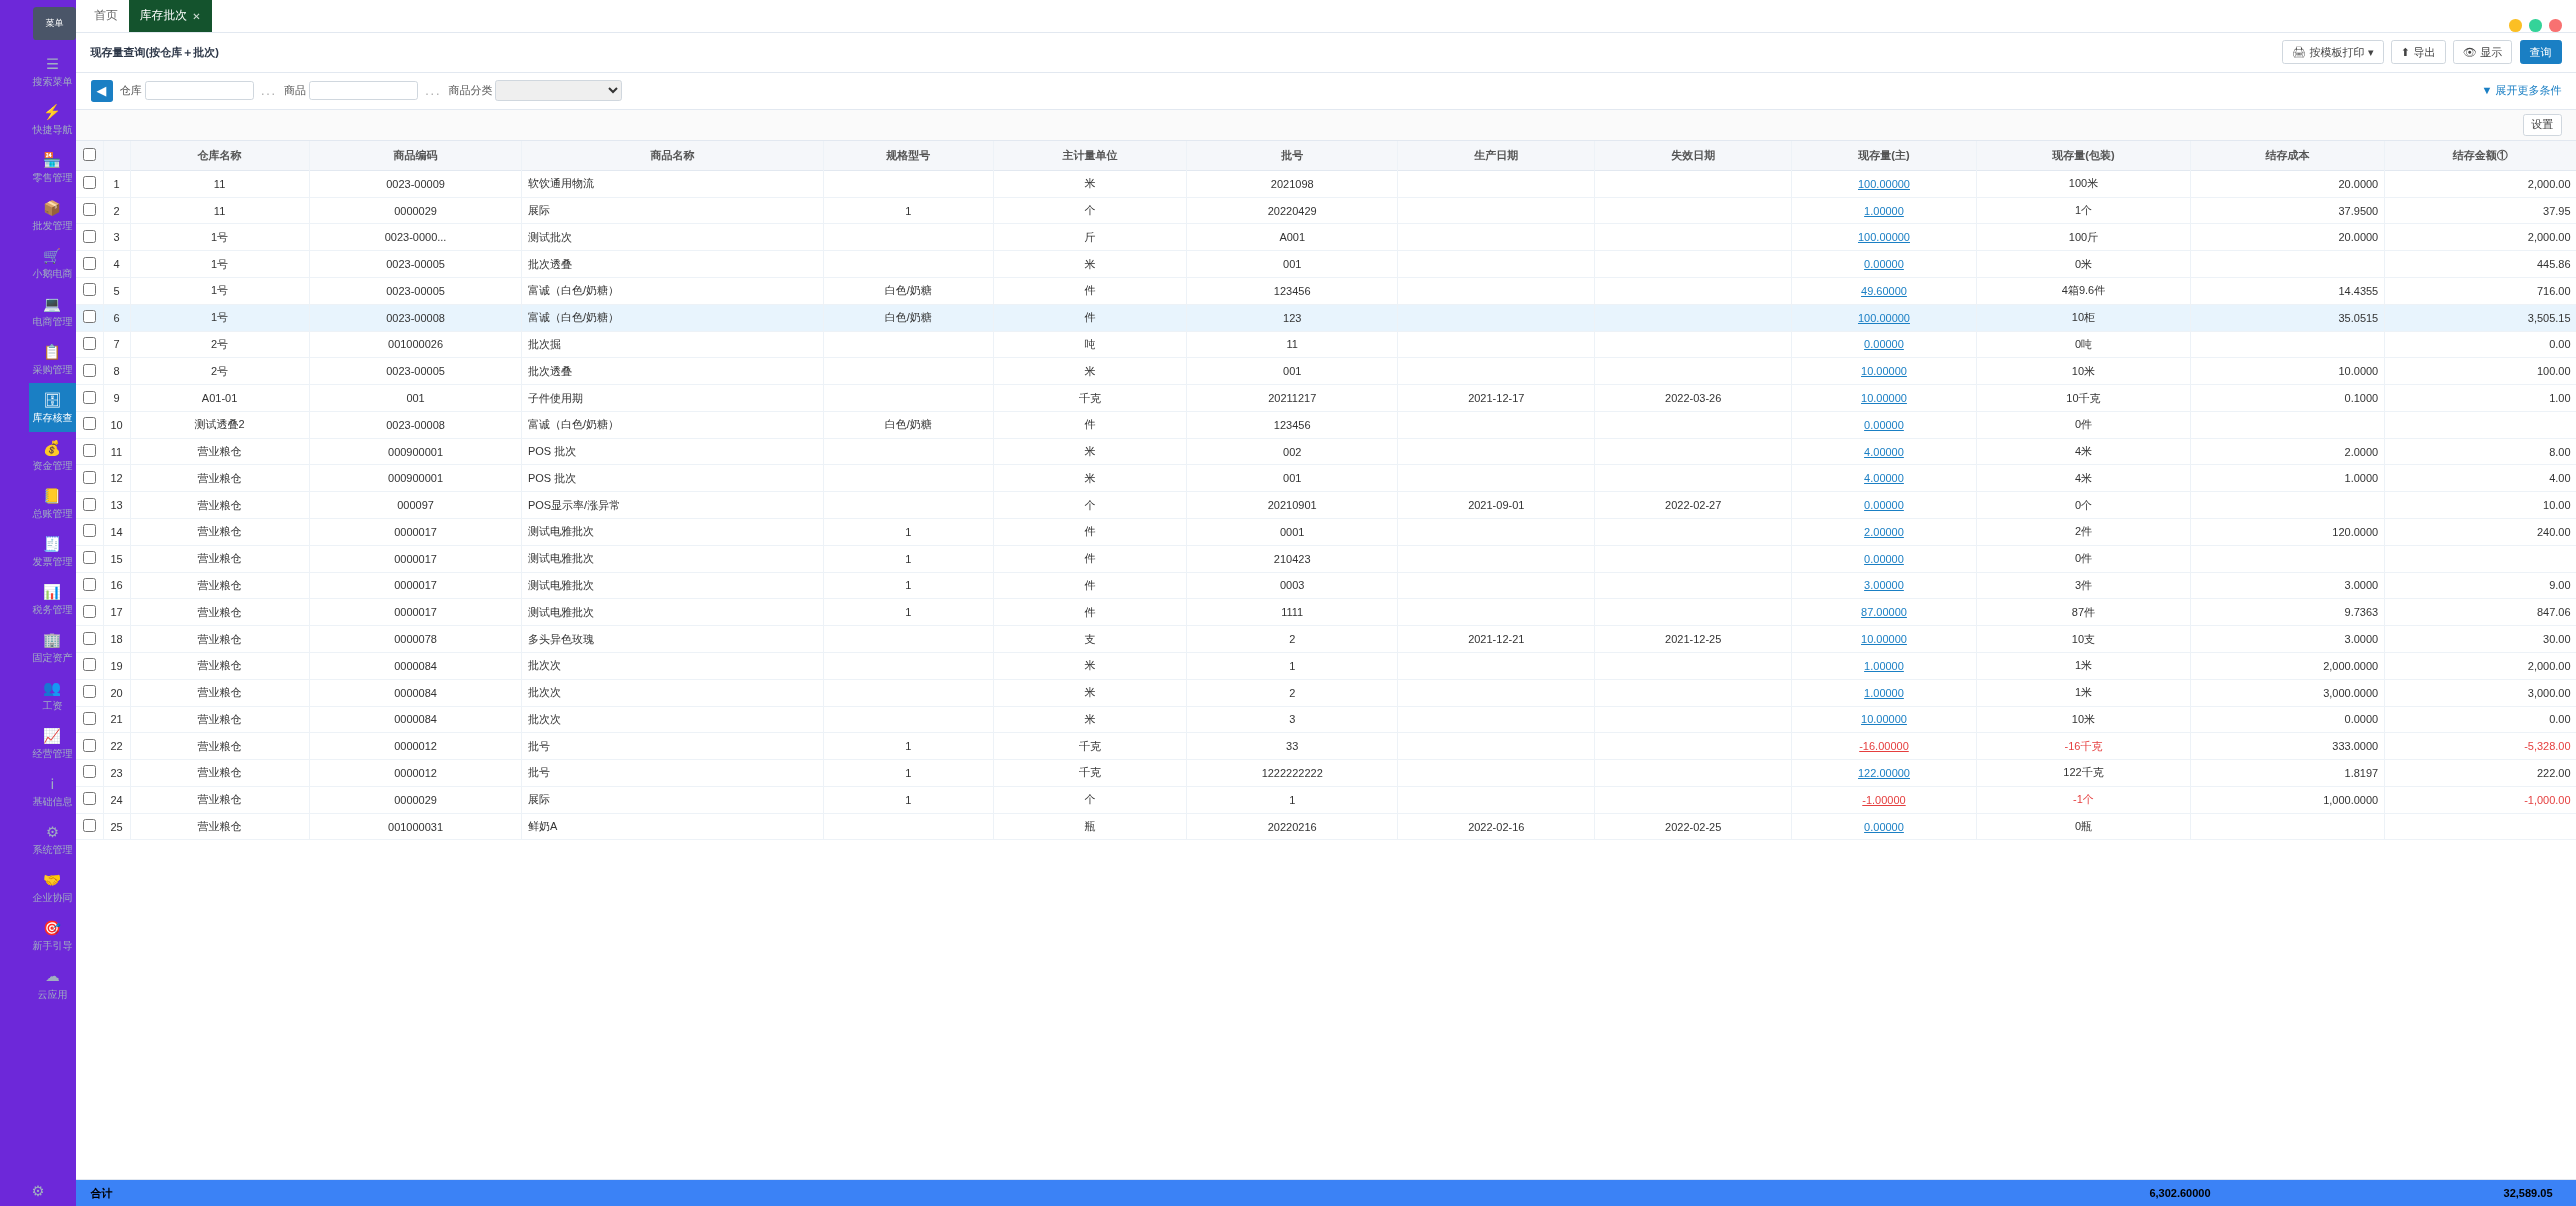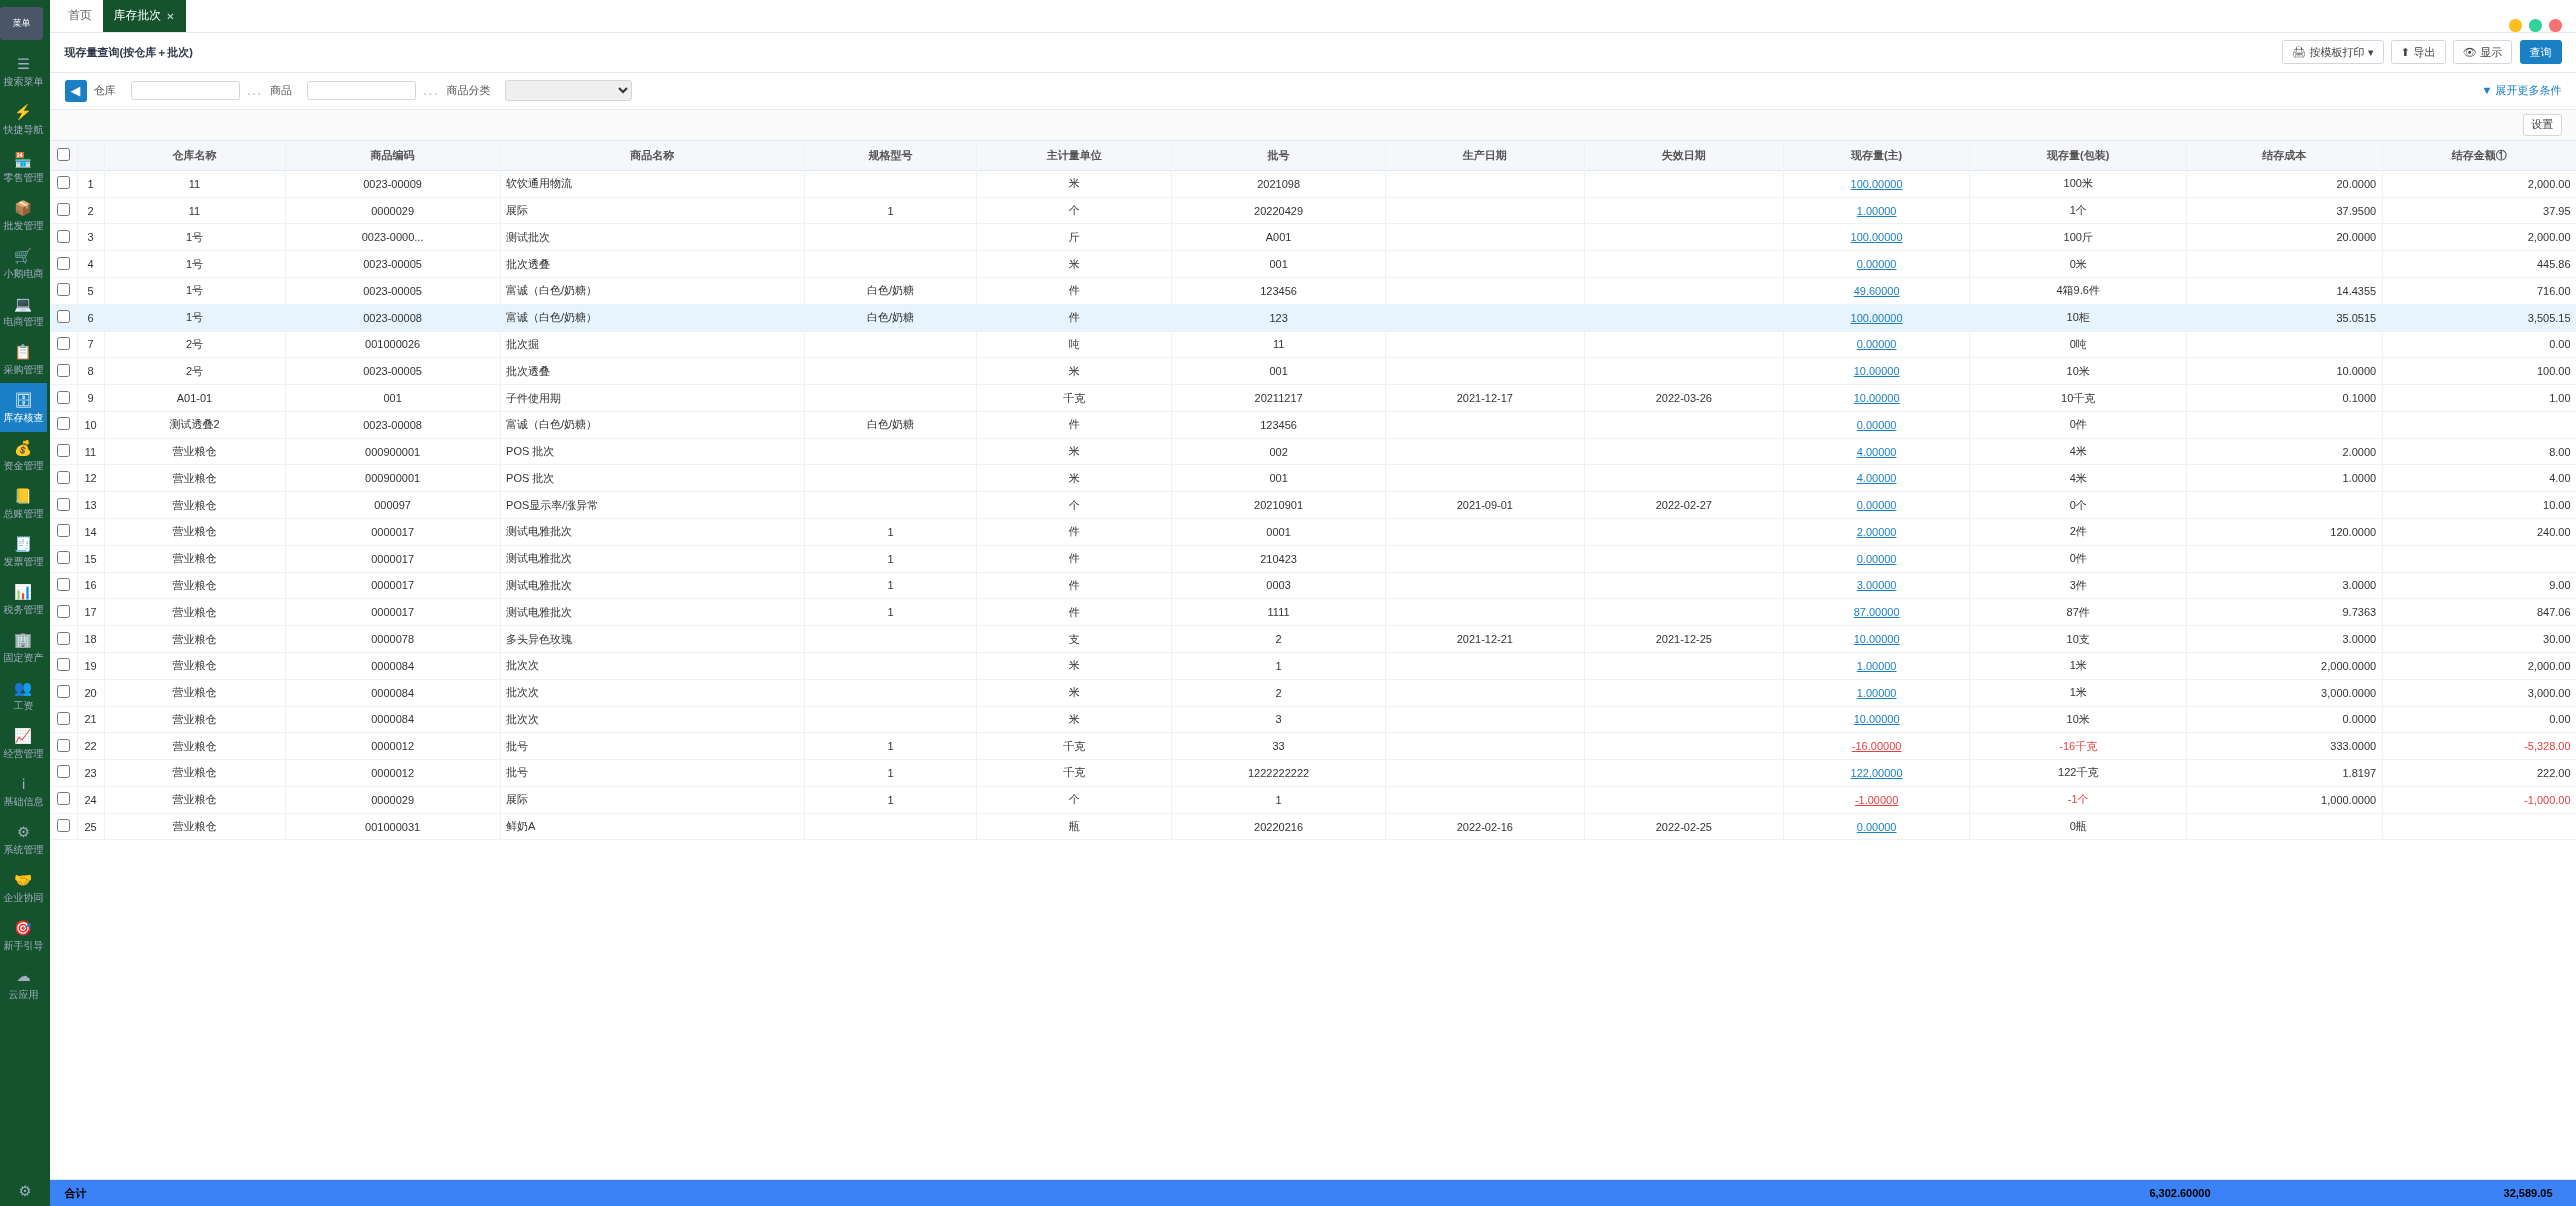--- a/index.html
+++ b/index.html
@@ -1,24 +1,24 @@
 <!DOCTYPE html>
 <html style="font-size:14.5px"><head>
   <meta charset="utf-8">
   <style>
     * { box-sizing: border-box; margin: 0; padding: 0; }
     body { font-family: 'Microsoft YaHei', '微软雅黑', Arial, sans-serif; font-size: 11px; background: #f0f2f5; display: flex; height: 100vh; overflow: hidden; }
 
     
     .sidebar {
-      width: 50px;
-      background: #14532d;
+      width: 76px;
+      background: #6d28d9;
       display: flex;
       flex-direction: column;
-      align-items: flex-start;
+      align-items: flex-end;
       padding-top: 7.2px;
       flex-shrink: 0;
       overflow-y: auto;
     }
     .sidebar-logo {
       width: 43px;
       height: 33px;
       background: #4a5568;
       border-radius: 3.6px;
       margin-bottom: 7.2px;
@@ -171,21 +171,21 @@
       border-radius: 2.7px;
       cursor: pointer;
       display: flex;
       align-items: center;
       justify-content: center;
       font-size: 12.7px;
     }
     .filter-field {
       display: flex;
       align-items: center;
-      gap: 15px;
+      gap: 3px;
     }
     .filter-label {
       color: #555;
       white-space: nowrap;
       font-size: 11px;
     }
     .filter-input {
       border: 0.9px solid #d0d7de;
       border-radius: 2.7px;
       padding: 2.7px 5.4px;

